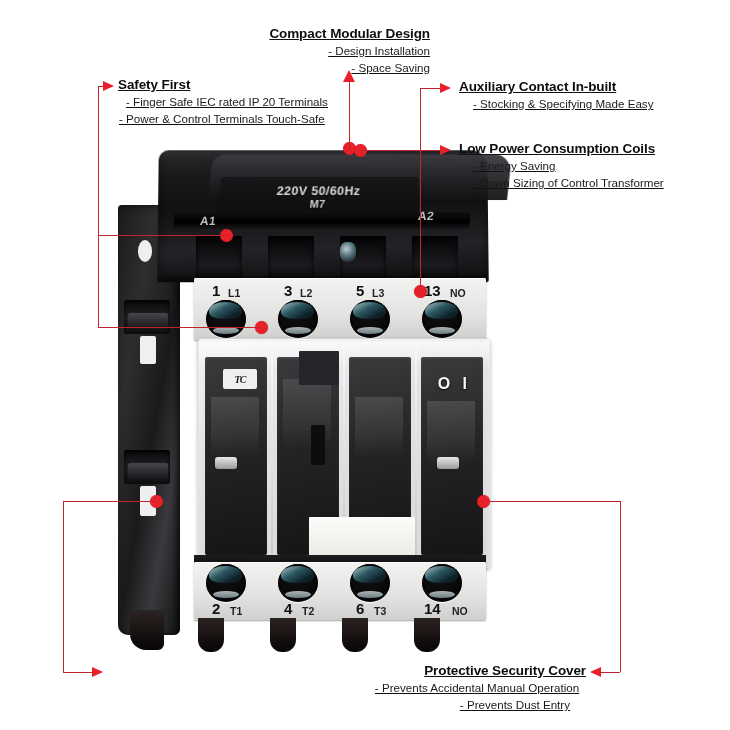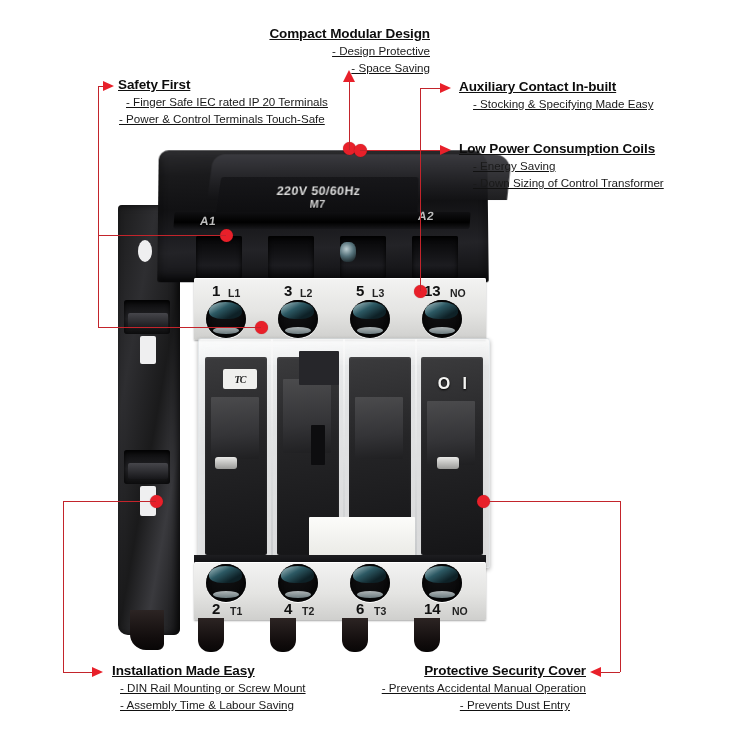--- a/index.html
+++ b/index.html
@@ -368,46 +368,41 @@
   <div class="arrowR" style="left:92px;top:667px;"></div>
 
   <div class="dot" style="left:477px;top:495px;"></div>
   <div class="lineH" style="left:489px;top:501px;width:131px;"></div>
   <div class="lineV" style="left:620px;top:501px;height:171px;"></div>
   <div class="lineH" style="left:601px;top:672px;width:19px;"></div>
   <div class="arrowL" style="left:590px;top:667px;"></div>
 
   <div class="callout ta-right" style="left:185px;top:26px;width:245px;">
     <div class="head">Compact Modular Design</div>
-    <div class="sub">-  Design Protective</div>
+    <div class="sub">-  Design Installation</div>
     <div class="sub">-  Space Saving</div>
   </div>
 
   <div class="callout ta-left" style="left:118px;top:77px;width:300px;">
     <div class="head">Safety First</div>
     <div class="sub" style="padding-left:8px;">-  Finger Safe IEC rated IP 20 Terminals</div>
     <div class="sub" style="padding-left:1px;">-  Power &amp; Control Terminals Touch-Safe</div>
   </div>
 
   <div class="callout ta-left" style="left:459px;top:141px;width:268px;">
     <div class="head">Low Power Consumption Coils</div>
     <div class="sub" style="padding-left:14px;">-  Energy Saving</div>
     <div class="sub" style="padding-left:14px;">-  Down Sizing of Control Transformer</div>
   </div>
 
   <div class="callout ta-left" style="left:459px;top:79px;width:265px;">
     <div class="head">Auxiliary Contact In-built</div>
     <div class="sub" style="padding-left:14px;">-  Stocking &amp; Specifying Made Easy</div>
   </div>
 
-  <div class="callout ta-left" style="left:112px;top:663px;width:260px;">
-    <div class="head">Installation Made Easy</div>
-    <div class="sub" style="padding-left:8px;">-  DIN Rail Mounting or Screw Mount</div>
-    <div class="sub" style="padding-left:8px;">-  Assembly Time &amp; Labour Saving</div>
-  </div>
 
   <div class="callout ta-center" style="left:358px;top:663px;width:228px;">
     <div class="head" style="text-align:right;">Protective Security Cover</div>
-    <div class="sub" style="text-align:right;padding-left:10px;">-  Prevents Accidental Manual Operation</div>
+    <div class="sub" style="text-align:center;padding-left:10px;">-  Prevents Accidental Manual Operation</div>
     <div class="sub" style="text-align:right;padding-right:16px;">-  Prevents Dust Entry</div>
   </div>
 
 </div>
 
 </body></html>

